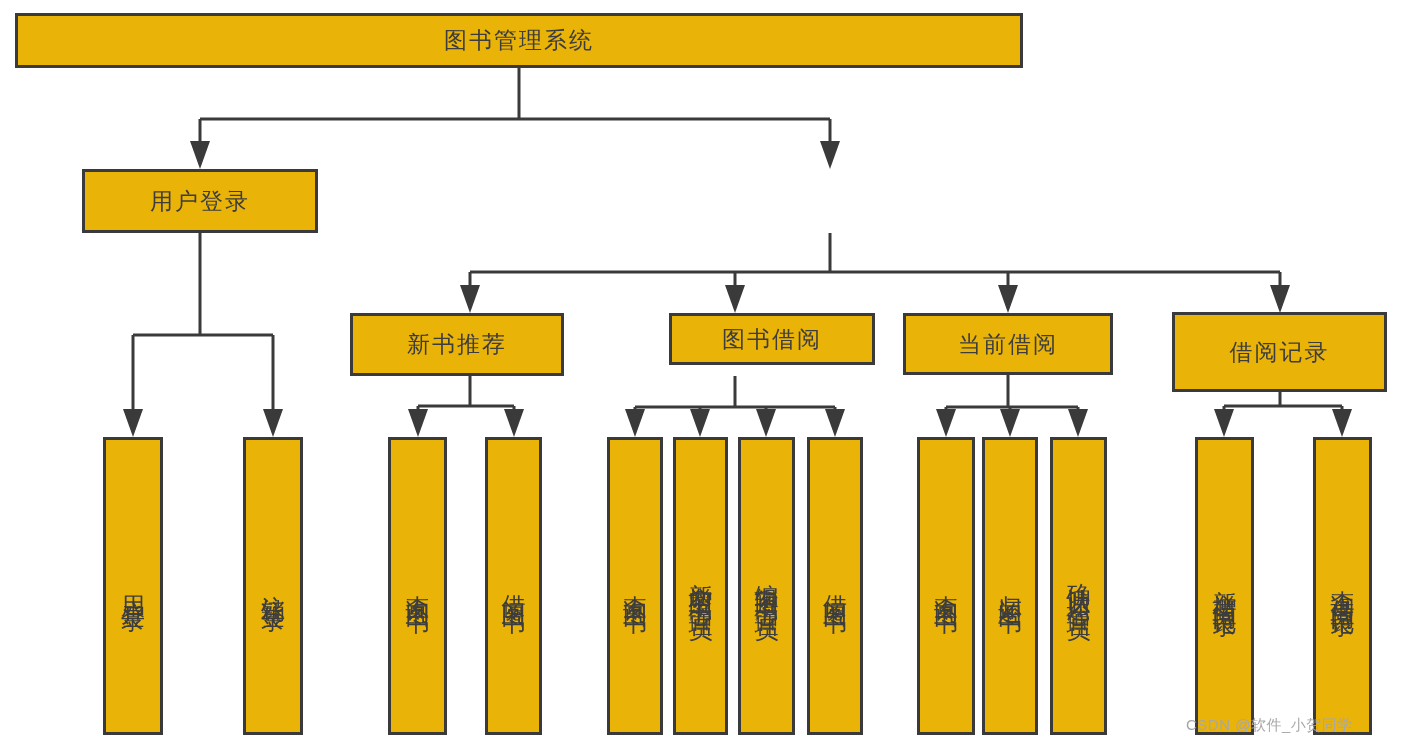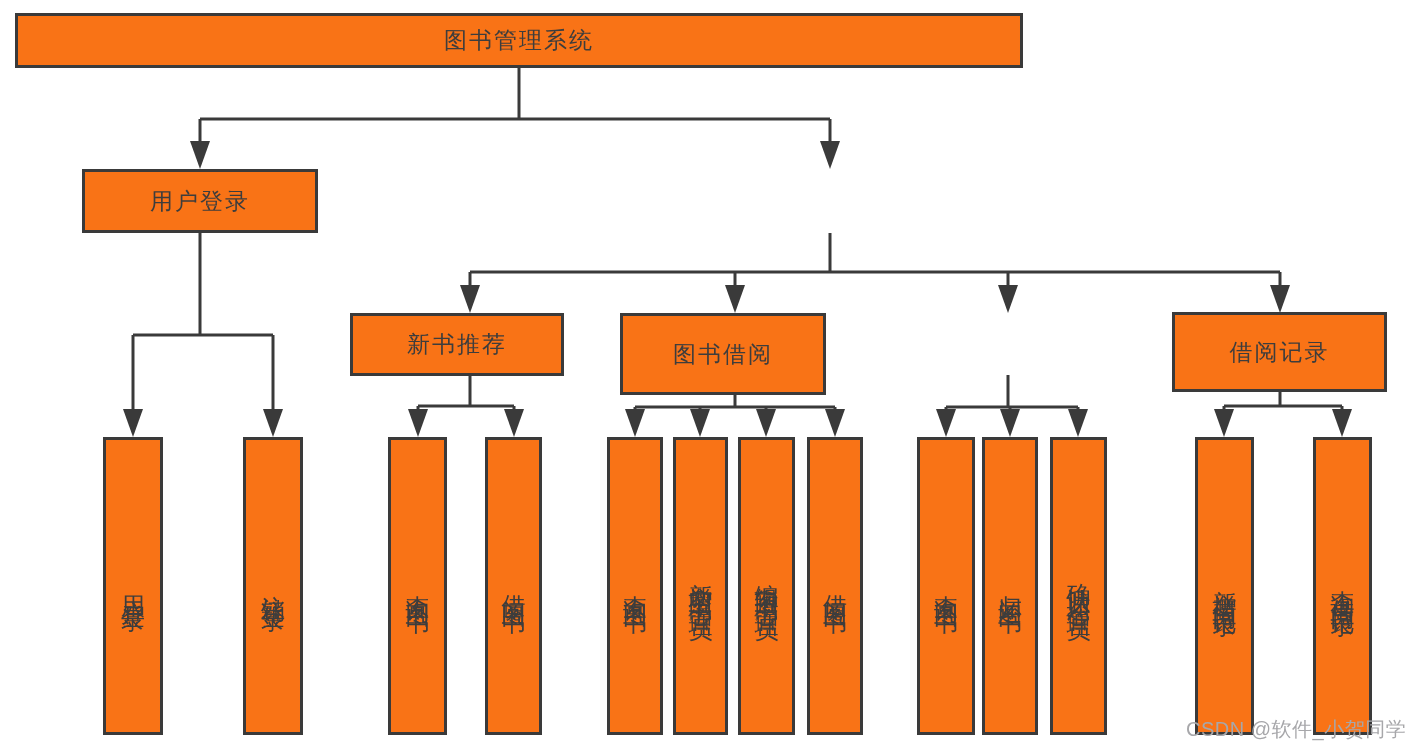--- a/index.html
+++ b/index.html
@@ -16,21 +16,21 @@
 
   #connector-layer {
     position: absolute;
     left: 0; top: 0;
     width: 1405px;
     height: 747px;
   }
 
   .box {
     position: absolute;
-    background: #f97316;
+    background: #eab308;
     border: 3px solid #3a3a3a;
     display: flex;
     align-items: center;
     justify-content: center;
     color: #3d3d3d;
     z-index: 2;
     text-align: center;
   }
   .box.h span {
     font-size: 23px;
@@ -44,21 +44,21 @@
     font-size: 24px;
     letter-spacing: 5px;
     line-height: 1;
     white-space: nowrap;
   }
 
   .watermark {
     position: absolute;
     left: 1186px;
     top: 716px;
-    font-size: 20px;
+    font-size: 15px;
     color: #a7a7aa;
     white-space: nowrap;
     z-index: 5;
     letter-spacing: 0.5px;
   }
 </style>
 </head>
 <body>
 
 <div id="canvas">
@@ -119,22 +119,25 @@
     <span>图书管理系统</span>
   </div>
 
   <div class="box h" style="left:82px;top:169px;width:236px;height:64px">
     <span>用户登录</span>
   </div>
 
   <div class="box h" style="left:350px;top:313px;width:214px;height:63px">
     <span>新书推荐</span>
   </div>
-  <div class="box h" style="left:620px;top:313px;width:206px;height:82px">
+  <div class="box h" style="left:669px;top:313px;width:206px;height:52px">
     <span>图书借阅</span>
+  </div>
+  <div class="box h" style="left:903px;top:313px;width:210px;height:62px">
+    <span>当前借阅</span>
   </div>
   <div class="box h" style="left:1172px;top:312px;width:215px;height:80px">
     <span>借阅记录</span>
   </div>
 
   <div class="box v" style="left:103px;top:437px;width:60px;height:298px">
     <span>用户登录</span>
   </div>
   <div class="box v" style="left:243px;top:437px;width:60px;height:298px">
     <span>注销登录</span>

